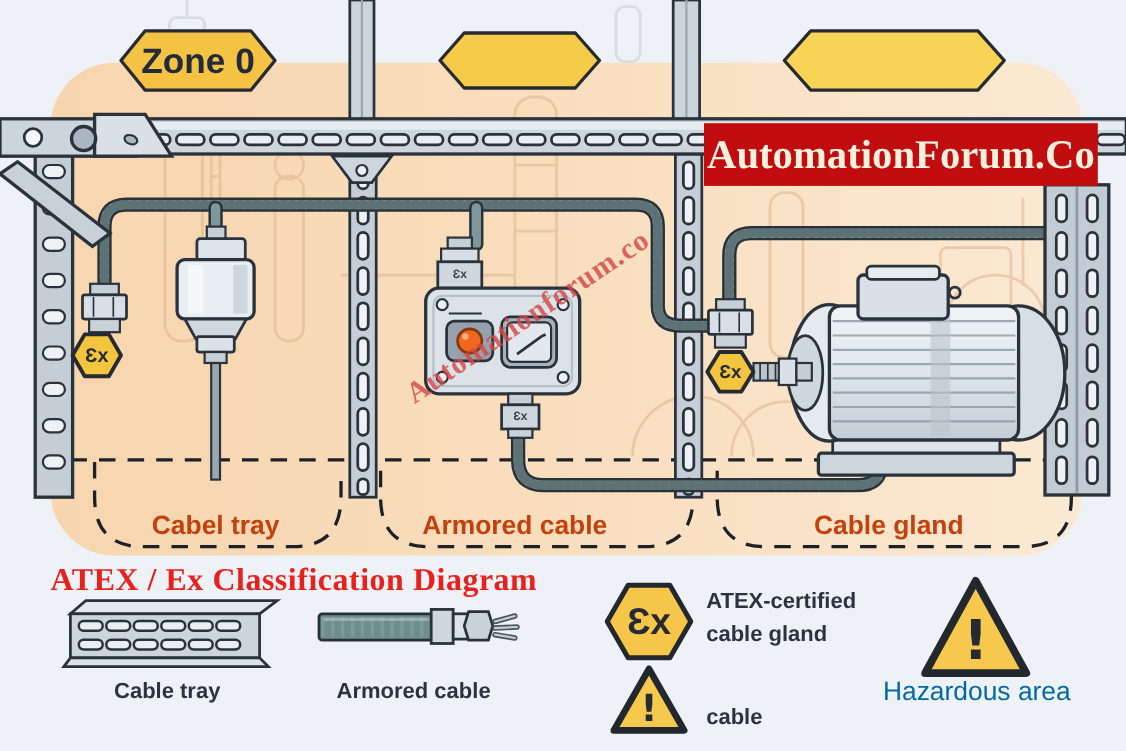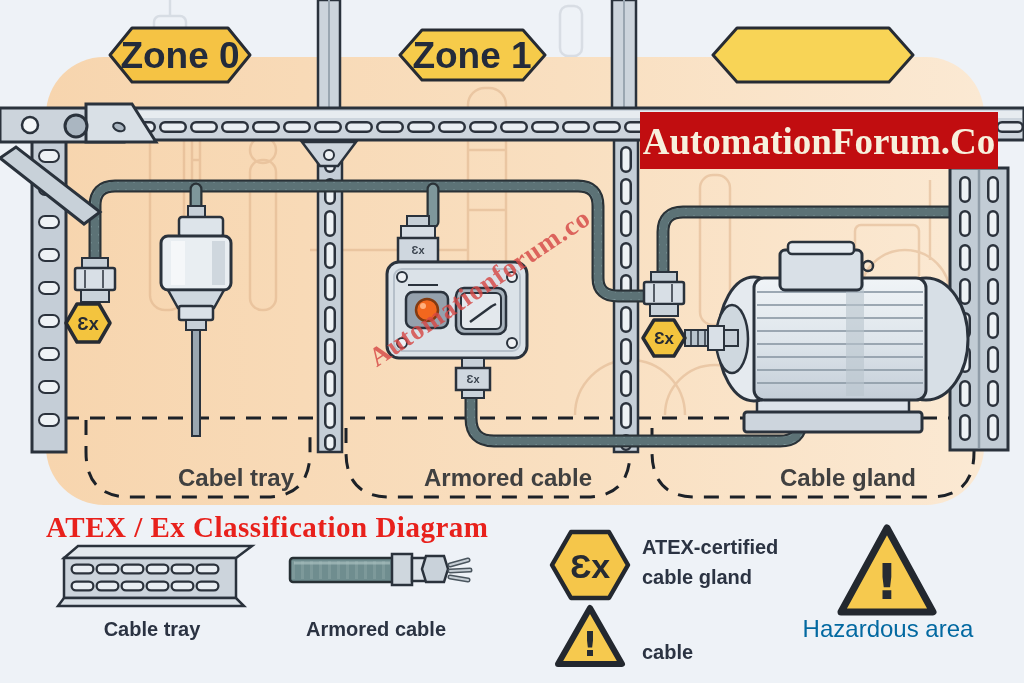--- a/index.html
+++ b/index.html
@@ -1,27 +1,27 @@
 <!DOCTYPE html>
 <html><head>
 <meta charset="utf-8">
 <style>
   html,body{margin:0;padding:0;background:#dfe4ea;}
   .stage{position:relative;width:1024px;height:683px;overflow:hidden;
          background:#eef2f7;font-family:"Liberation Sans",sans-serif;}
   .stage svg{position:absolute;left:0;top:0;}
   .txt{position:absolute;white-space:nowrap;color:#222a38;}
   .center{transform:translate(-50%,-50%);}
-  .zone-label{font-size:37px;font-weight:bold;color:#232b3b;}
+  .zone-label{font-size:32px;font-weight:bold;color:#232b3b;}
   .banner-text{font-family:"Liberation Serif",serif;font-weight:bold;
                font-size:37px;color:#f7f0dd;}
   .watermark{font-family:"Liberation Serif",serif;font-weight:bold;font-size:27px;
              color:rgba(213,72,69,0.82);transform:rotate(-34deg);
              transform-origin:left center;letter-spacing:1px;}
-  .region-label{font-size:24px;font-weight:bold;color:#404040;margin-left:40px;}
+  .region-label{font-size:24px;font-weight:bold;color:#c2410c;}
   .title{font-family:"Liberation Serif",serif;font-weight:bold;font-size:29px;
          color:#e8211c;letter-spacing:0.5px;}
   .legend-label{font-size:20px;font-weight:bold;color:#2b3342;}
   .legend-label-sm{font-size:24px;font-weight:normal;color:#0369a1;}
   .ex-glyph{font-weight:bold;color:#262b33;}
   .bang{font-weight:900;color:#262b33;font-family:"DejaVu Sans",sans-serif;}
   .gland-mark{font-size:11px;font-weight:bold;color:#39424d;}
 </style>
 </head>
 <body>
@@ -250,21 +250,20 @@
     <path d="M450,565 L468,560 M450,571 L470,570 M450,577 L468,580" stroke="#c6ced5" stroke-width="2" stroke-linecap="round" fill="none"></path>
   </g>
 
   <polygon points="552,565 571,532 609,532 628,565 609,598 571,598" fill="#f5c64a" stroke="#23282f" stroke-width="4.5" stroke-linejoin="round"></polygon>
 
   <path d="M590,608 L622,664 L558,664 Z" fill="#f6c94e" stroke="#23282f" stroke-width="6" stroke-linejoin="round"></path>
   <path d="M887,528 L933,612 L841,612 Z" fill="#f6c94e" stroke="#23282f" stroke-width="7" stroke-linejoin="round"></path>
 </svg>
 
 <div class="txt center zone-label" style="left:180px;top:56px;">Zone 0</div>
-<div class="txt center zone-label" style="left:472px;top:56px;">Zone 1</div>
 
 <div class="txt center banner-text" style="left:819px;top:141px;">AutomationForum.Co</div>
 
 <div class="txt watermark" style="left:372px;top:345px;">Automationforum.co</div>
 
 <div class="txt center region-label" style="left:196px;top:478px;">Cabel tray</div>
 <div class="txt center region-label" style="left:468px;top:478px;">Armored cable</div>
 <div class="txt center region-label" style="left:808px;top:478px;">Cable gland</div>
 
 <div class="txt center legend-label" style="left:152px;top:629px;">Cable tray</div>

